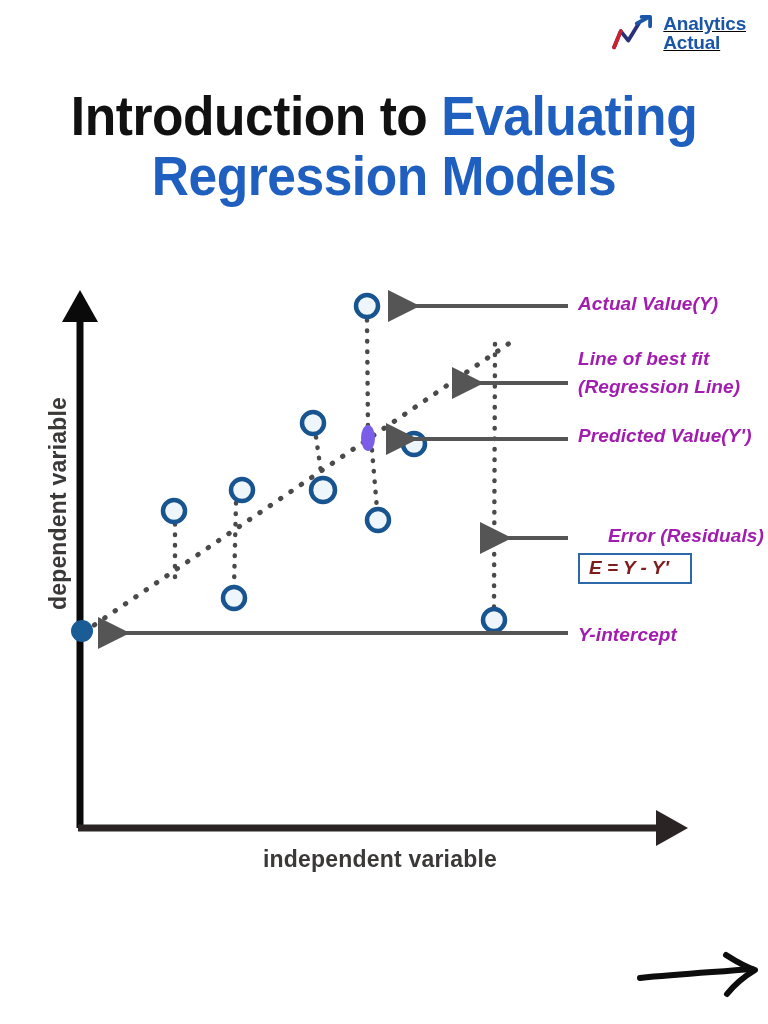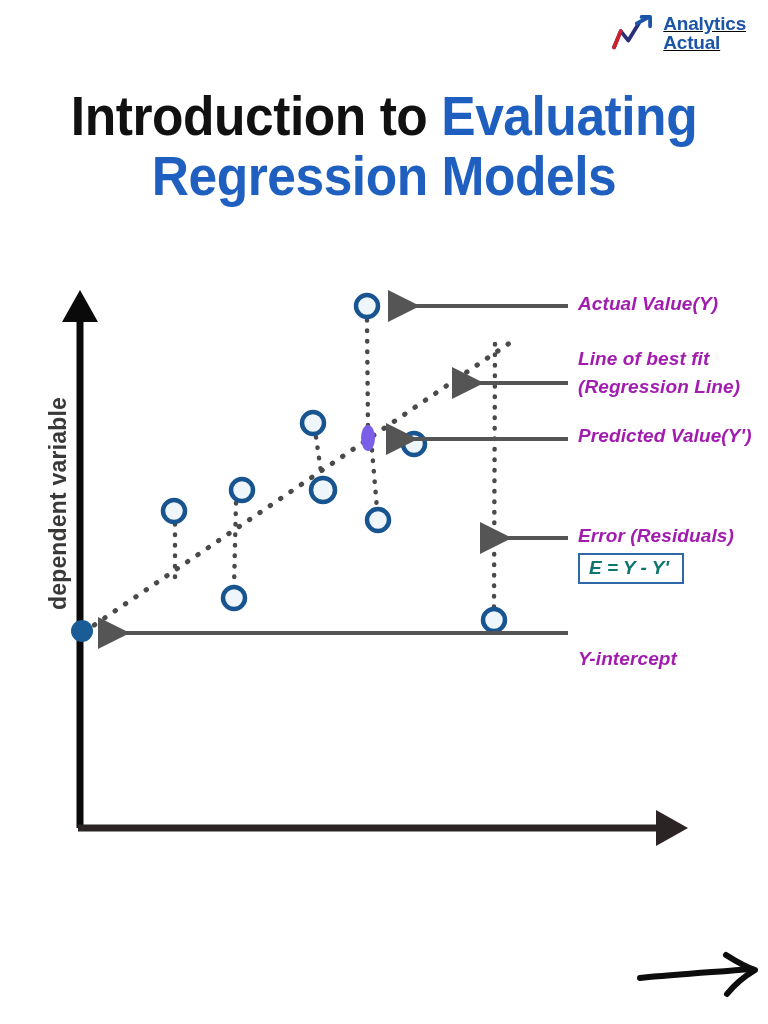--- a/index.html
+++ b/index.html
@@ -49,27 +49,27 @@
 
   
   .ann{
     position:absolute;
     font-weight:bold;font-style:italic;font-size:19px;color:#a21caf;
     letter-spacing:0.1px;white-space:nowrap;
   }
   .ann-actual{left:578px;top:293px;}
   .ann-bestfit{left:578px;top:345px;line-height:1.45;}
   .ann-pred{left:578px;top:425px;}
-  .ann-err{left:578px;top:525px;}
-  .ann-yint{left:578px;top:648px;}
+  .ann-err{left:608px;top:525px;}
+  .ann-yint{left:578px;top:624px;}
   .formula{
     position:absolute;left:578px;top:553px;
     border:2px solid #2e68a8;background:#ffffff;
-    padding:2px 13px 3px 9px;
-    font-weight:bold;font-style:italic;font-size:19px;color:#0f766e;
+    padding:2px 21px 3px 9px;
+    font-weight:bold;font-style:italic;font-size:19px;color:#7f1d1d;
     white-space:nowrap;
   }
 </style>
 </head>
 <body>
 
 <div class="page">
 
   <div class="logo">
     <svg class="logo-mark" viewBox="0 0 46 38">
@@ -146,20 +146,21 @@
         <line x1="568" y1="633" x2="102" y2="633" marker-end="url(#annArrow)"></line>
       </g>
 
       <g>
         <path d="M640 978 C 680 974, 716 972, 752 969" fill="none" stroke="#0d0d0d" stroke-width="6" stroke-linecap="round"></path>
         <path d="M726 955 C 737 962, 746 967, 755 970 C 745 976, 735 984, 727 994" fill="none" stroke="#0d0d0d" stroke-width="6" stroke-linecap="round" stroke-linejoin="round"></path>
       </g>
     </svg>
 
     <div class="ylab">dependent variable</div>
+    <div class="xlab">independent variable</div>
 
     <div class="ann ann-actual">Actual Value(Y)</div>
 
     <div class="ann ann-pred">Predicted Value(Y')</div>
 
     <div class="ann ann-bestfit">
       <span>Line of best fit</span><br>
       <span>(Regression Line)</span>
     </div>
     <div class="ann ann-err">Error (Residuals)</div>

